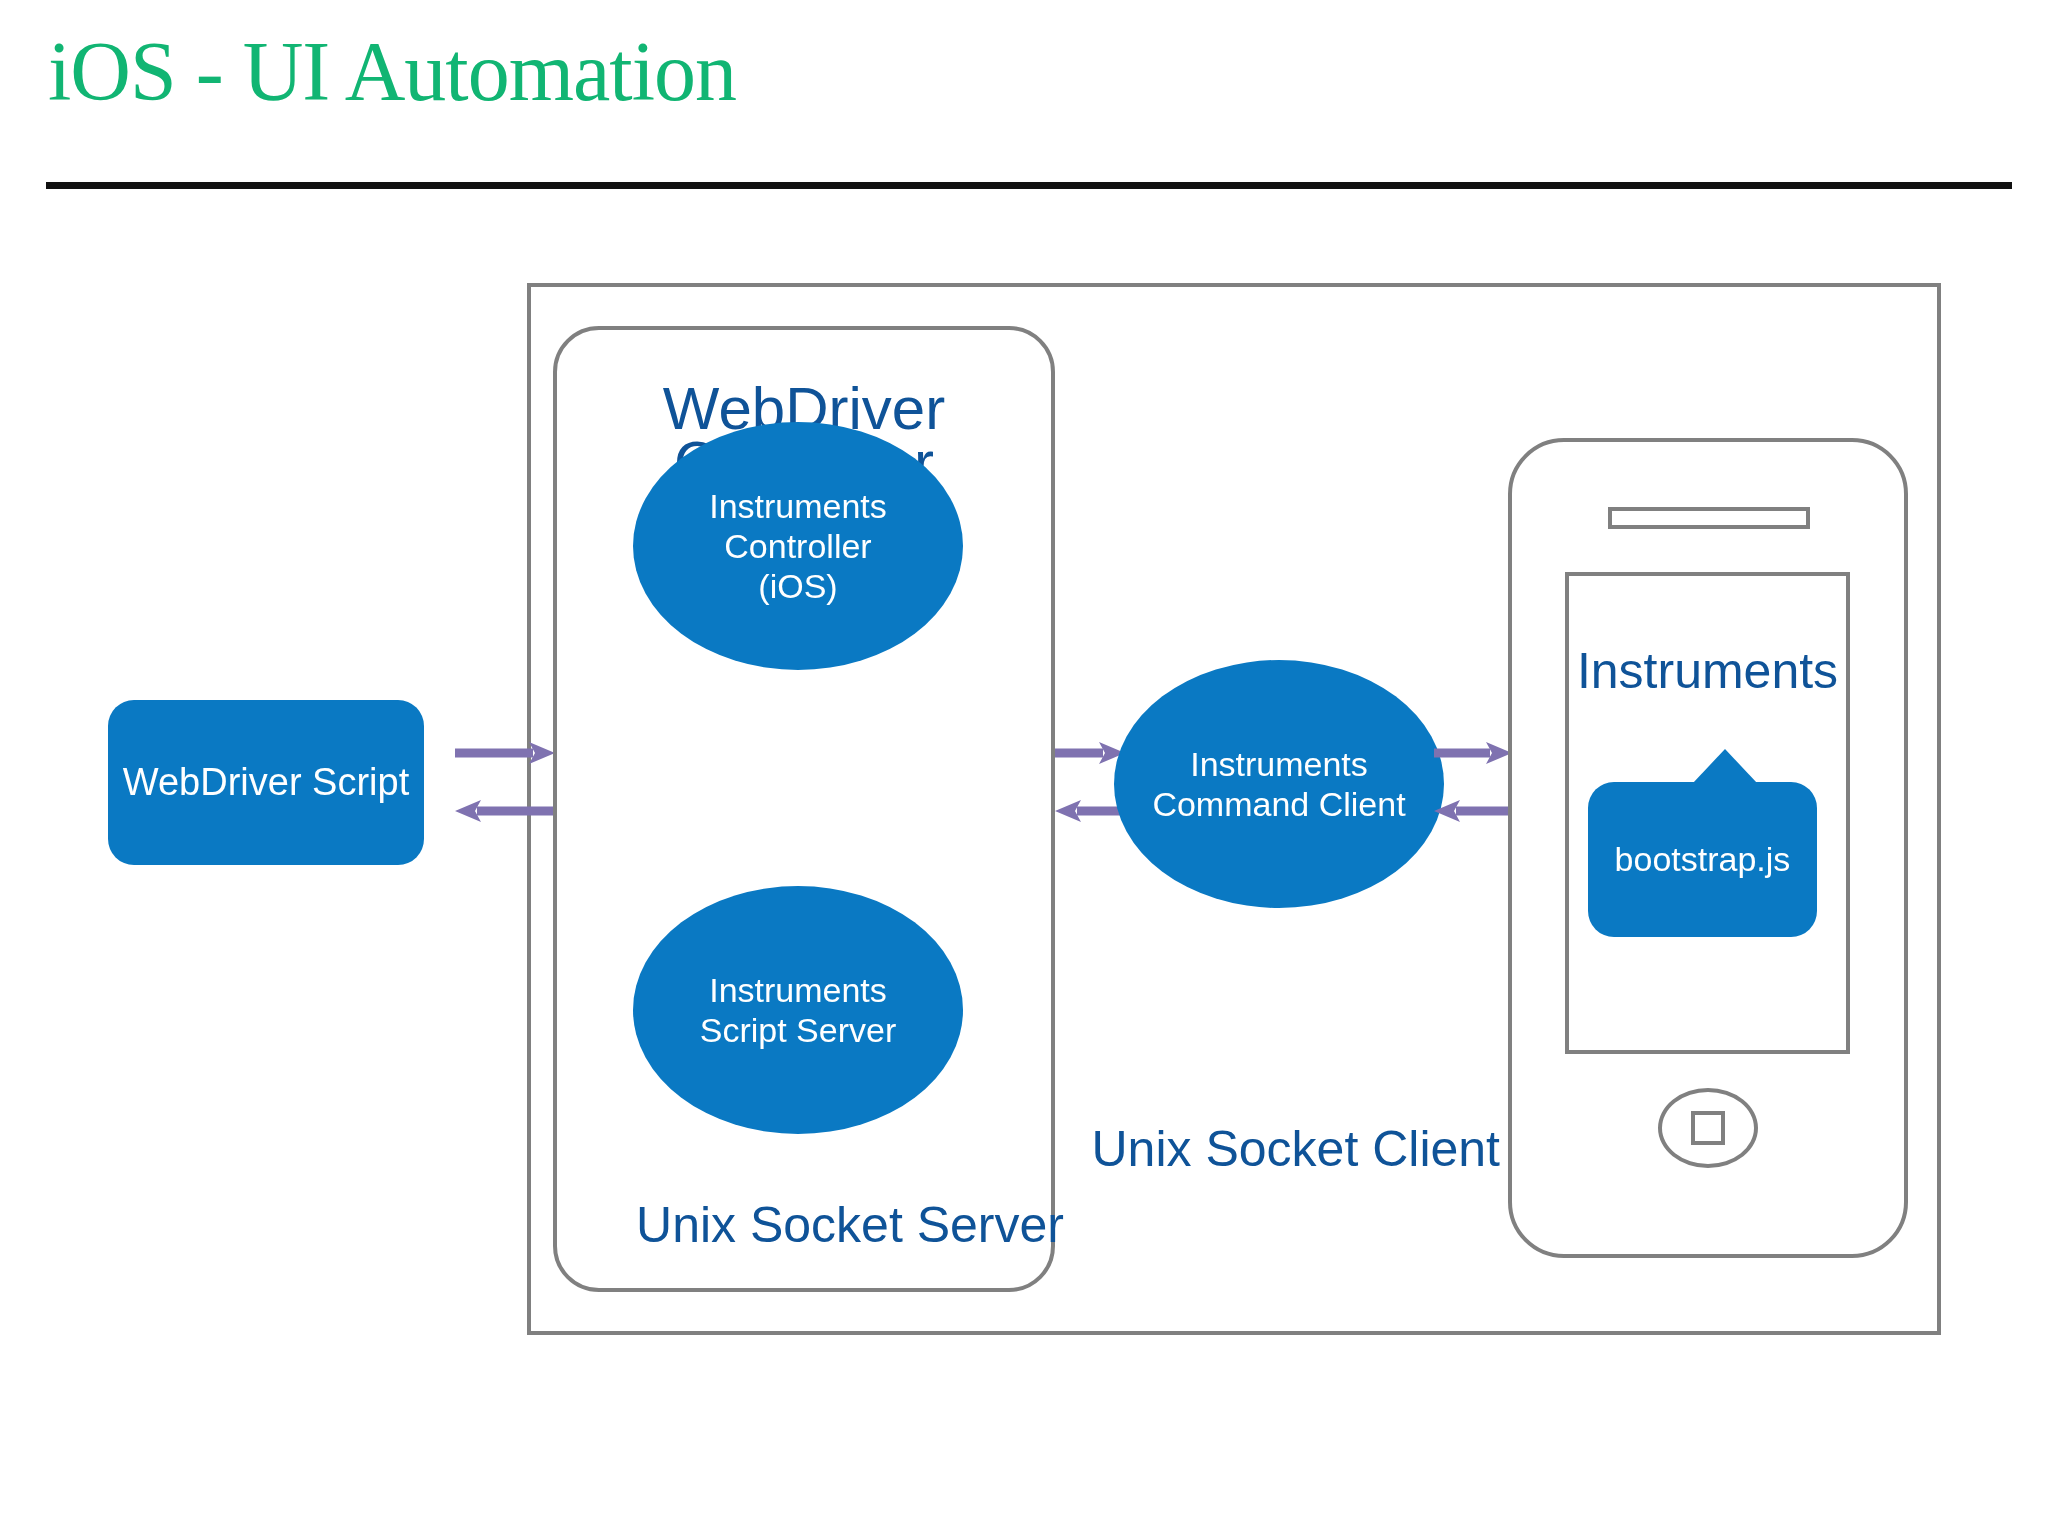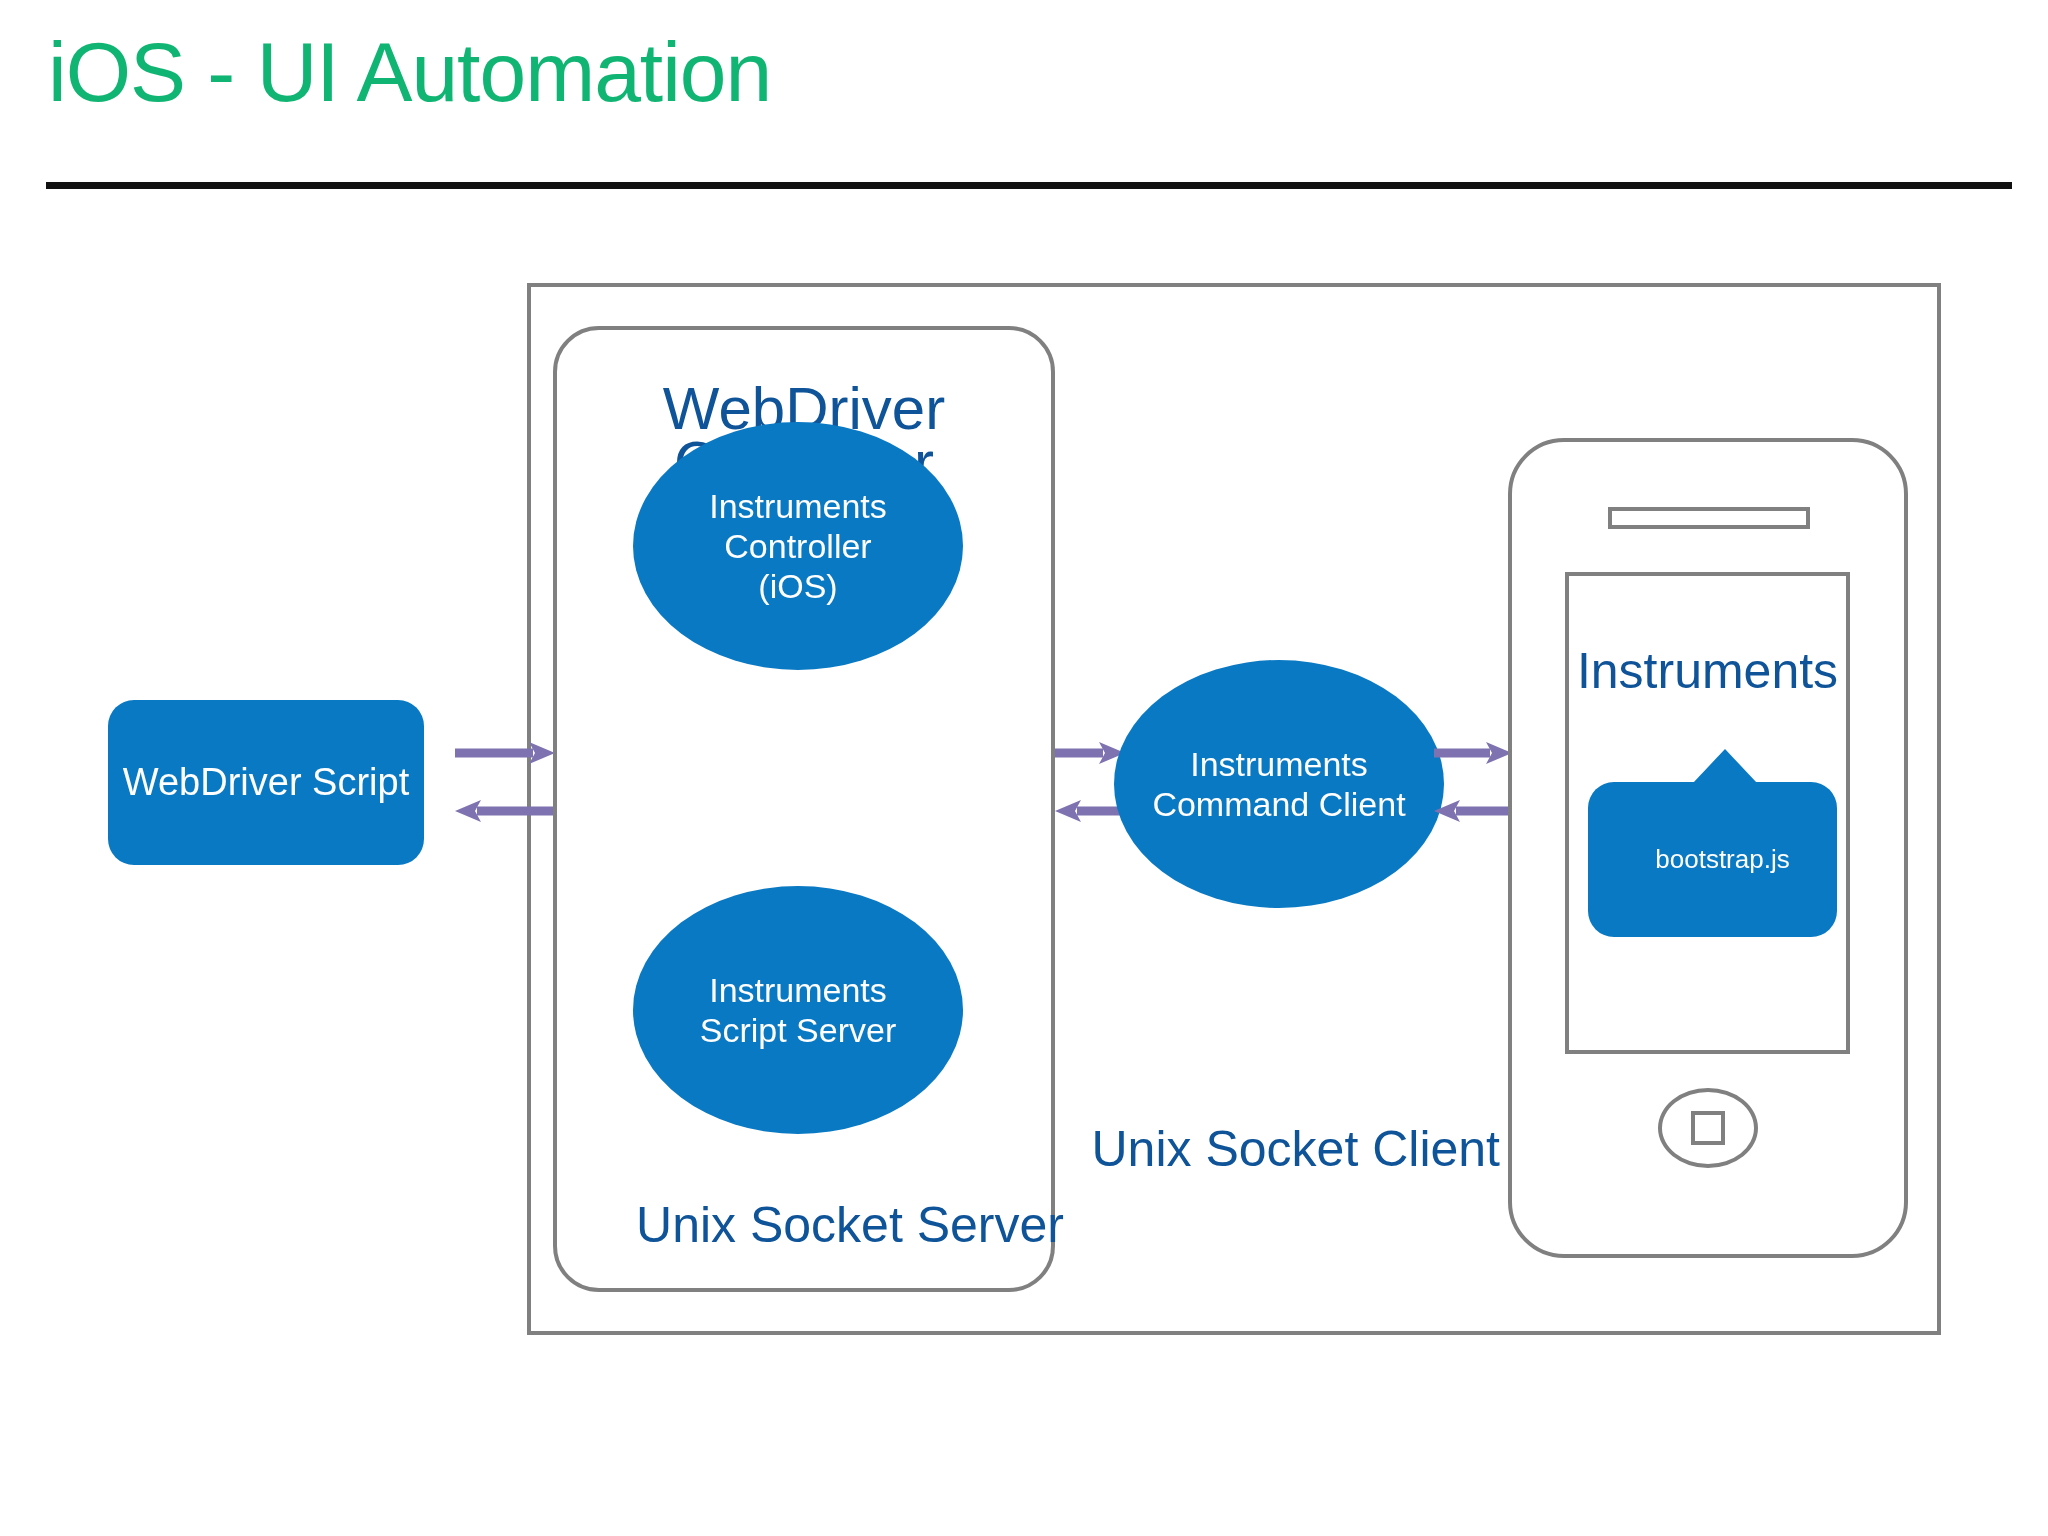--- a/index.html
+++ b/index.html
@@ -4,21 +4,21 @@
 <style>
   html,body{margin:0;padding:0;background:#ffffff;}
   body{width:2048px;height:1536px;position:relative;overflow:hidden;
        font-family:"Liberation Sans","DejaVu Sans",sans-serif;}
 
   
   #slide-title{
     position:absolute; left:48px; top:28px;
     font-size:84px; line-height:1.05;
     color:#11b573; letter-spacing:-1px;
-    font-family:Liberation Sans, sans-serif;
+    font-family:Liberation Serif, serif;
     white-space:nowrap;
   }
   #title-rule{
     position:absolute; left:46px; top:182px;
     width:1966px; height:7px; background:#111111;
   }
 
   
   #diagram{position:absolute; left:0; top:200px; width:2048px; height:1336px;}
 
@@ -108,21 +108,21 @@
   .bootstrap-callout .tail{
     position:absolute; left:105px; top:-33px;
     width:0;height:0;
     border-left:32px solid transparent;
     border-right:32px solid transparent;
     border-bottom:34px solid #0a79c3;
   }
   .bootstrap-callout .body{
     position:absolute; left:0; top:0; width:229px; height:155px;
     background:#0a79c3; border-radius:26px; color:#ffffff;
-    display:flex; align-items:center; justify-content:center; font-size:26px;padding-left:20px;
+    display:flex; align-items:center; justify-content:center; font-size:34px;
   }
 </style>
 </head>
 <body>
 
 <div id="slide-title">iOS - UI Automation</div>
 <div id="title-rule"></div>
 
 <div id="diagram">
 

